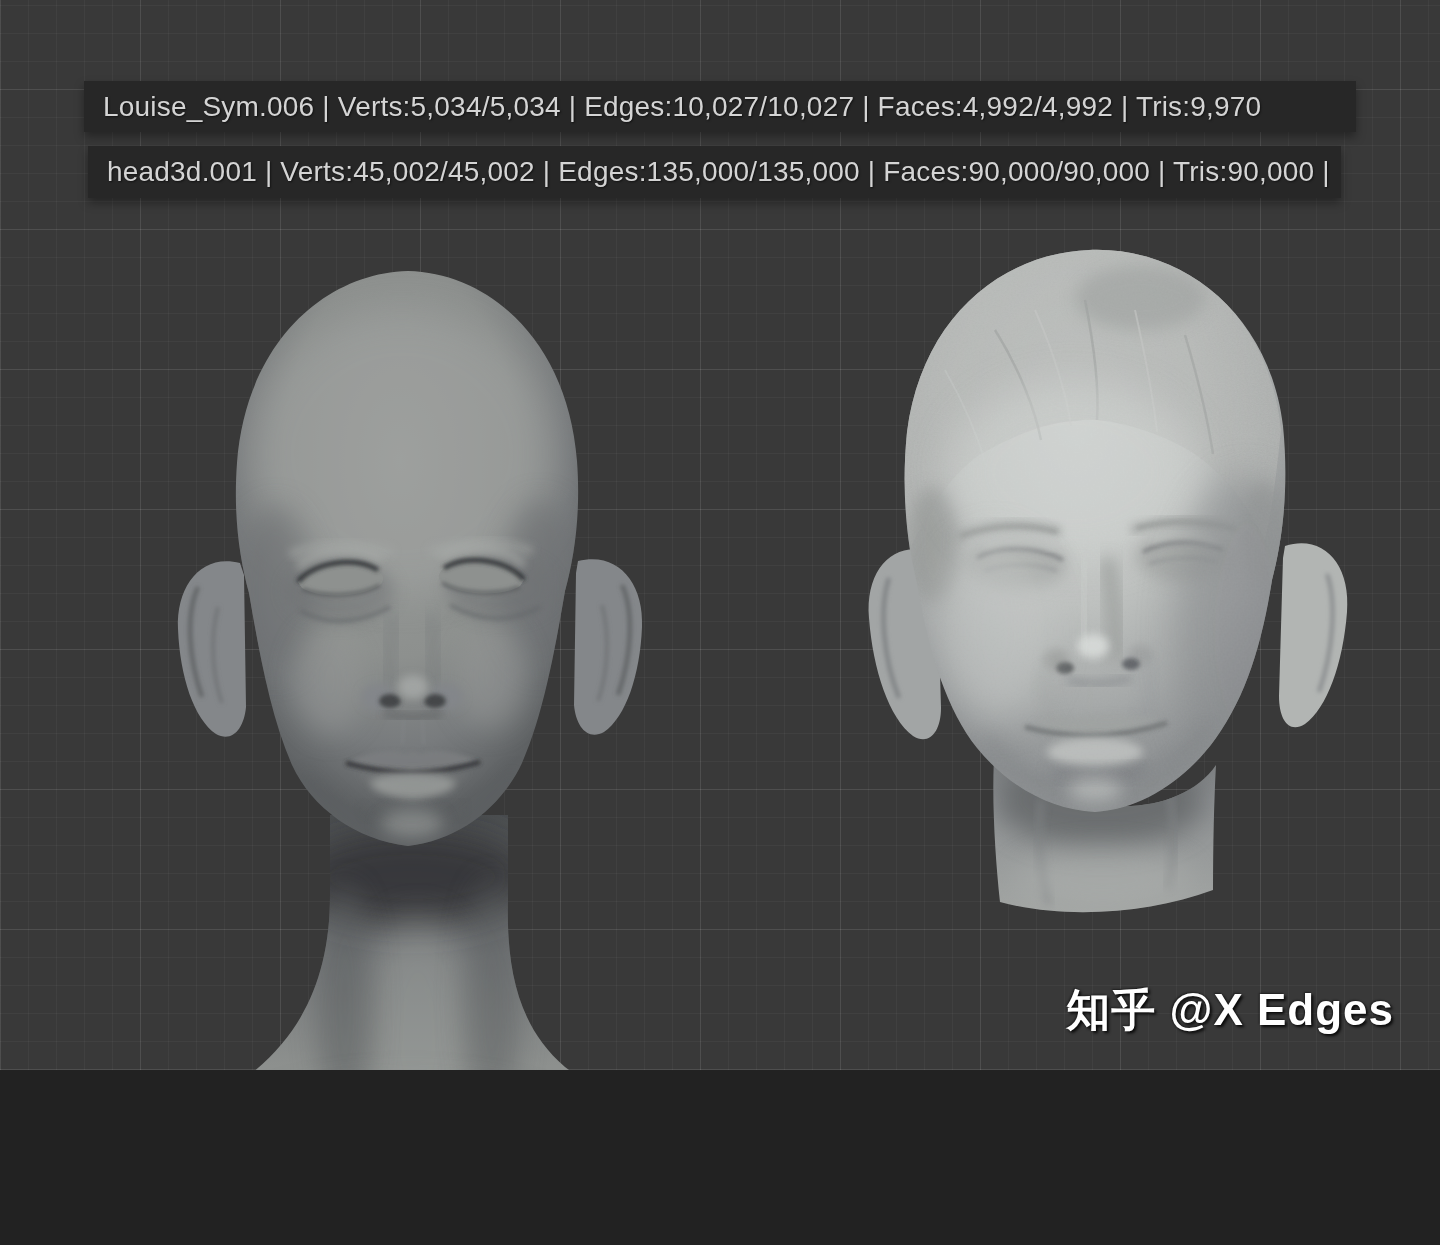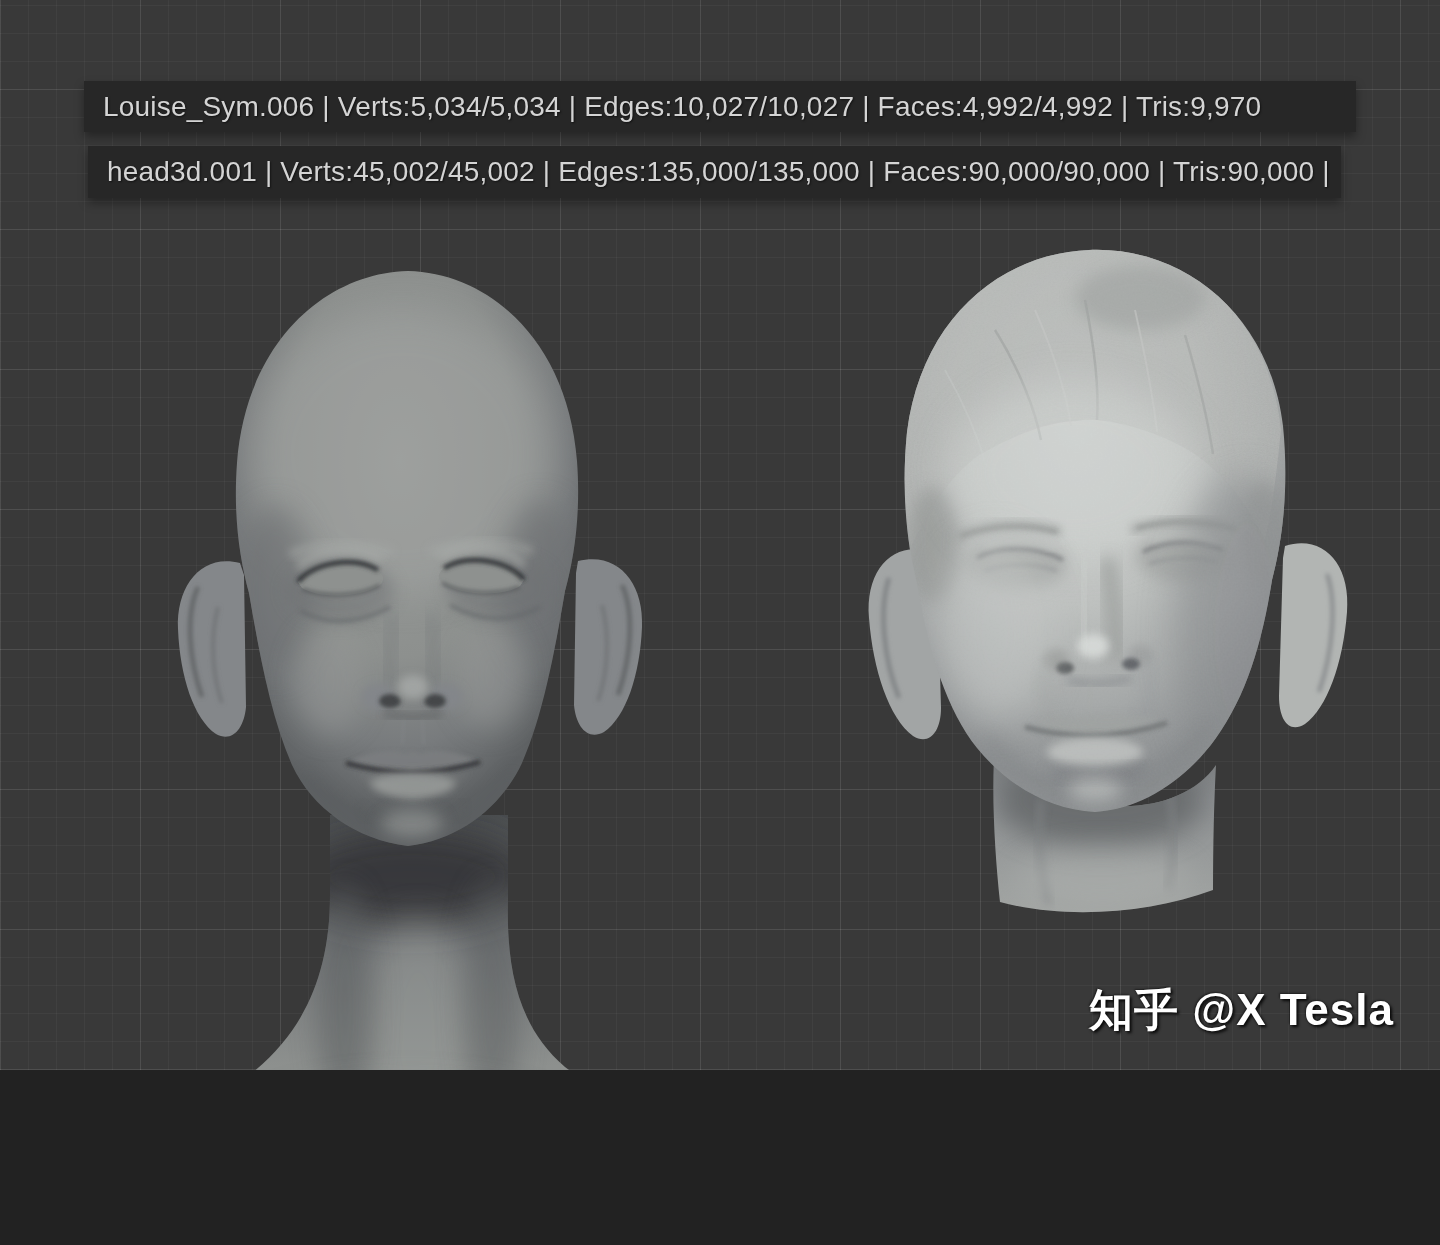--- a/index.html
+++ b/index.html
@@ -290,15 +290,15 @@
   </svg>
 
   <div id="stats-bar-1" class="stats-bar">
     <span>Louise_Sym.006 | Verts:5,034/5,034 | Edges:10,027/10,027 | Faces:4,992/4,992 | Tris:9,970</span>
   </div>
   <div id="stats-bar-2" class="stats-bar">
     <span>head3d.001 | Verts:45,002/45,002 | Edges:135,000/135,000 | Faces:90,000/90,000 | Tris:90,000 |</span>
   </div>
 
   <div class="watermark">
-    <span>知乎 @X Tesla</span>
+    <span>知乎 @X Edges</span>
   </div>
 </div>
 
 </body></html>

